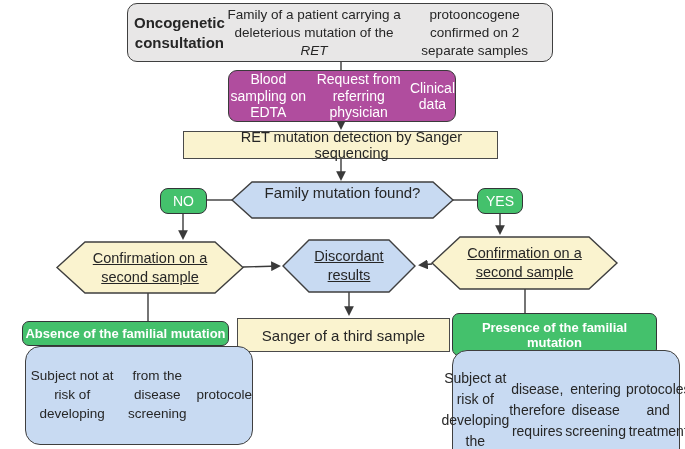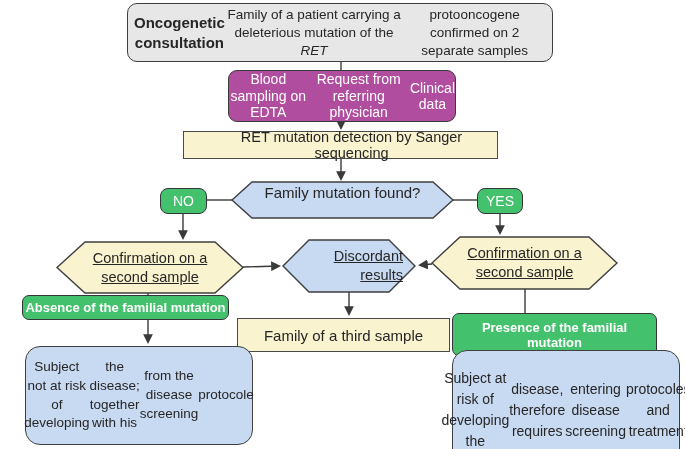--- a/index.html
+++ b/index.html
@@ -26,30 +26,30 @@
   .magenta-box{left:228px;top:70px;width:228px;height:52px;background:var(--magenta-fill);
         border:1.5px solid #3b3b3b;border-radius:9px;color:var(--text-light);}
   .magenta-box .line{font-size:14px;line-height:16.5px;}
   .yellow-rect{background:var(--yellow-fill);border:1.4px solid #4a4a4a;}
   .sanger-box{left:183px;top:131px;width:315px;height:28px;font-size:14.5px;padding-left:22px;}
   .third-box{left:237px;top:318px;width:213px;height:34px;font-size:15px;}
   .green-pill{background:var(--green-fill);border:1.8px solid #333538;color:var(--text-light);}
   .no-box{left:160px;top:188px;width:47px;height:26px;border-radius:8px;font-size:14px;}
   .yes-box{left:477px;top:188px;width:46px;height:26px;border-radius:8px;font-size:14px;}
   .green-label{border-radius:7px;font-size:13px;font-weight:bold;}
-  .absence-label{left:22px;top:295px;width:207px;height:25px;}
+  .absence-label{left:22px;top:321px;width:207px;height:25px;}
   .presence-label{left:452px;top:313px;width:205px;height:43px;}
   .blue-round{background:var(--blue-fill);border:1.5px solid var(--border-dark);border-radius:15px;}
   .bl-box{left:5px;top:346px;width:228px;height:99px;font-size:13.5px;margin-left:20px;}
   .bl-box .line{line-height:18.8px;}
   .br-box{left:452px;top:350px;width:228px;height:120px;font-size:14px;}
   .br-box .line{line-height:21px;}
   .decision-label{left:252px;top:176px;width:181px;height:32px;font-size:15px;}
   .confirm-left-label{left:70px;top:242px;width:160px;height:51px;font-size:14.5px;}
-  .discordant-label{left:295px;top:240px;width:108px;height:52px;font-size:14.5px;align-items:flex-end;}
+  .discordant-label{left:295px;top:240px;width:108px;height:52px;font-size:14.5px;}
   .confirm-right-label{left:446px;top:237px;width:157px;height:52px;font-size:14.5px;}
   .overlay .line{line-height:19px;text-decoration:underline;}
   .it{font-style:italic;}
 </style>
 </head>
 <body>
 
 <div id="canvas">
 
   <svg id="wires" width="685" height="449" viewBox="0 0 685 449">
@@ -108,25 +108,24 @@
     <div class="line">results</div>
   </div>
   <div class="overlay confirm-right-label">
     <div class="line">Confirmation on a</div>
     <div class="line">second sample</div>
   </div>
 
   <div class="node green-pill green-label absence-label">Absence of the familial mutation</div>
   <div class="node green-pill green-label presence-label">Presence of the familial mutation</div>
 
-  <div class="node yellow-rect third-box">Family of a third sample</div>
+  <div class="node yellow-rect third-box">Sanger of a third sample</div>
 
   <div class="node blue-round bl-box">
     <div class="line">Subject not at risk of developing</div>
-    <div class="line">the disease; together with his</div>
     <div class="line">from the disease screening</div>
     <div class="line">protocole</div>
   </div>
   <div class="node blue-round br-box">
     <div class="line">Subject at risk of developing the</div>
     <div class="line">disease, therefore requires</div>
     <div class="line">entering disease screening</div>
     <div class="line">protocoles and treatment</div>
   </div>
 

